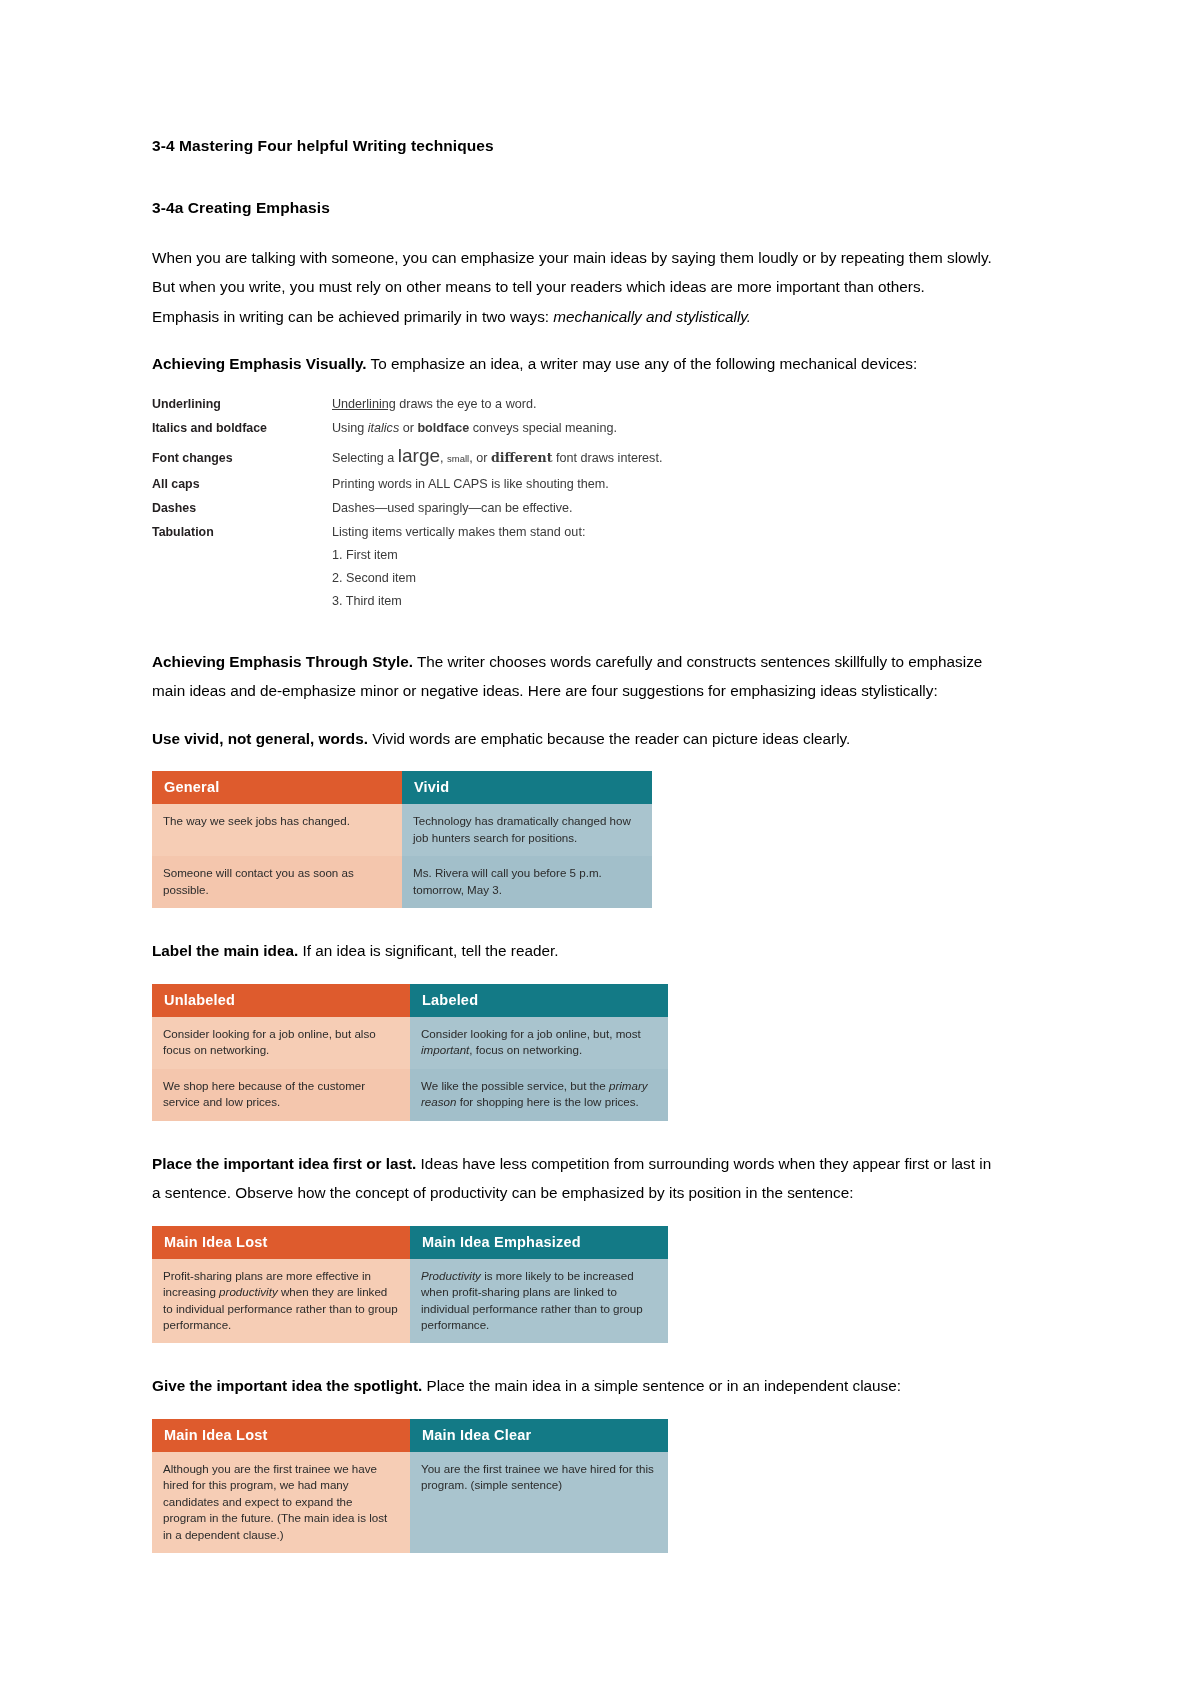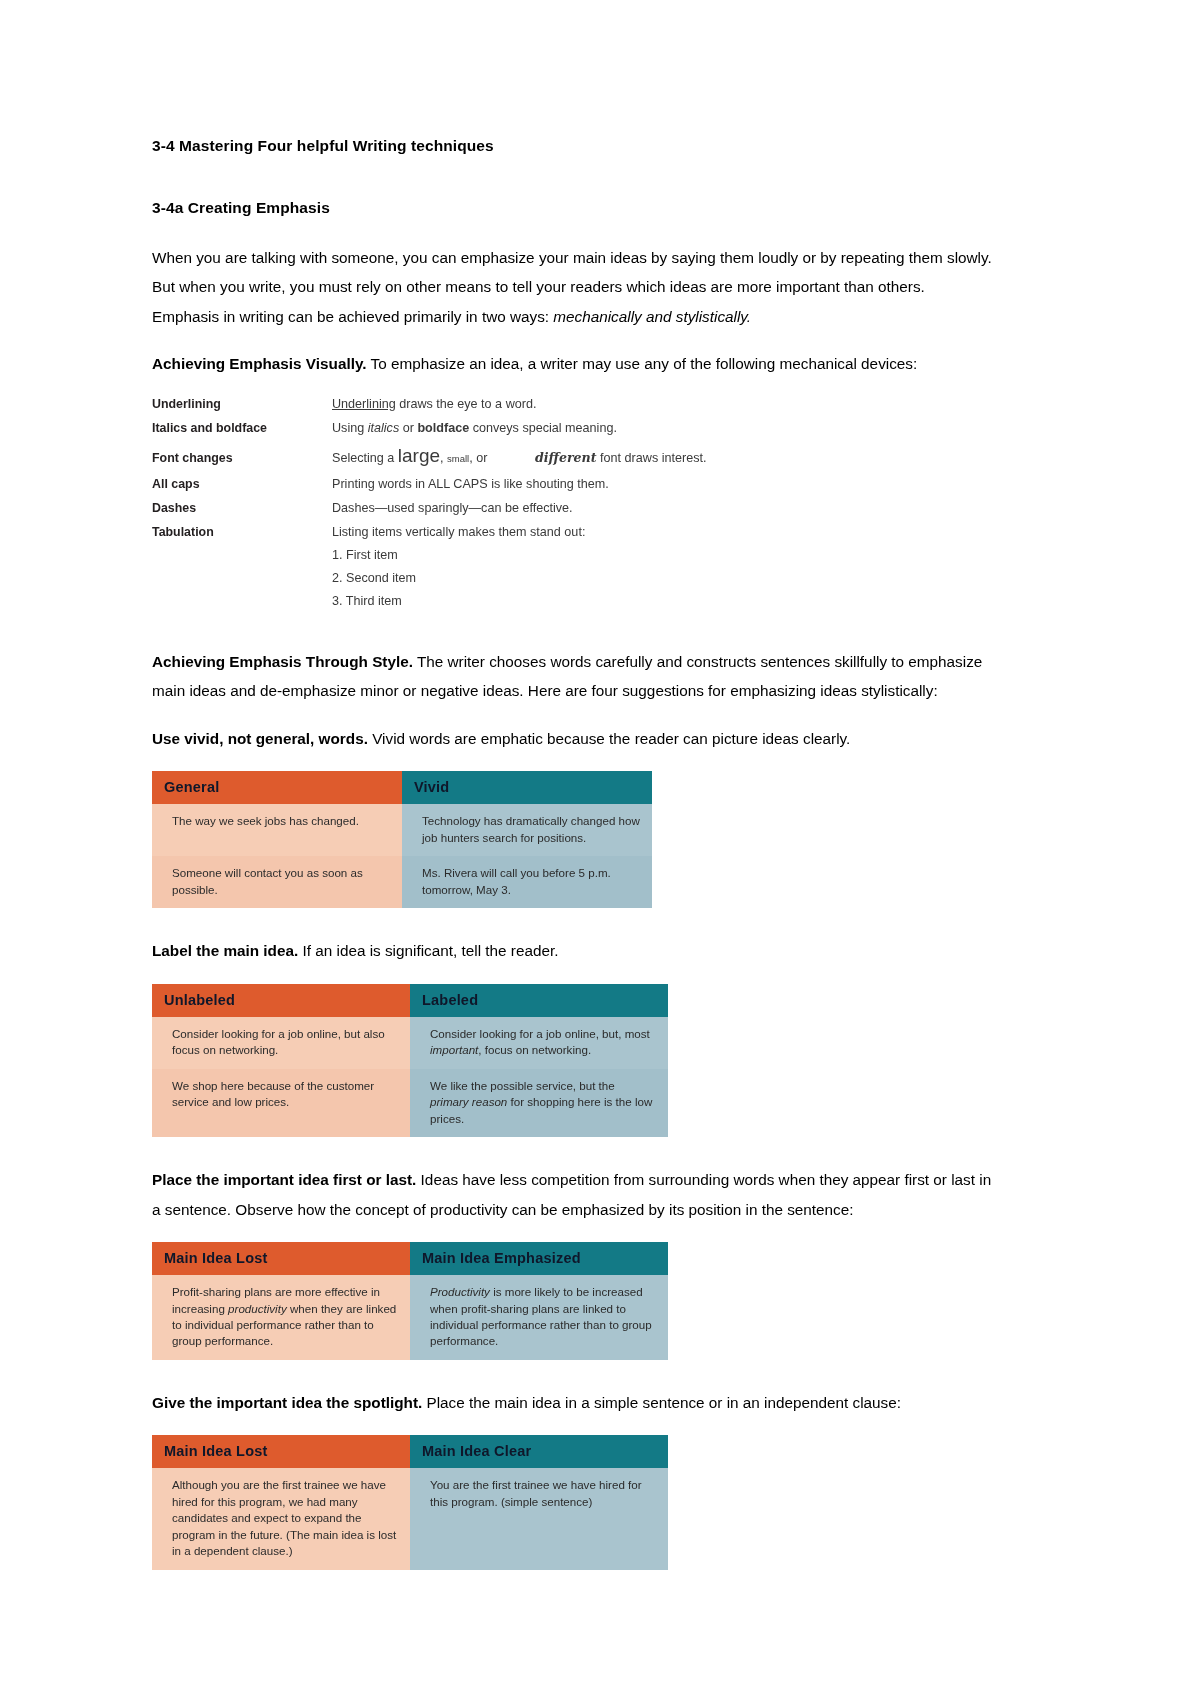--- a/index.html
+++ b/index.html
@@ -68,21 +68,21 @@
   .device-def {
     flex: 1;
     color: #3a3a3a;
     font-size: 12.6px;
   }
   .device-def .u { text-decoration: underline; }
   .device-def .b { font-weight: bold; }
   .device-def .i { font-style: italic; margin-top: 48px; }
   .device-def .big { font-size: 19px; }
   .device-def .small { font-size: 9.5px; }
-  .device-def .script { font-style: italic; font-weight: bold; font-family: "DejaVu Serif", serif; margin-left: 44px; }
+  .device-def .script { font-weight: bold; font-family: "DejaVu Serif", serif; }
   .device-list {
     margin: 9px 0 0 0;
     padding: 0;
     list-style: none;
   }
   .device-list li {
     margin-bottom: 9px;
     font-size: 12.6px;
     color: #3a3a3a;
   }
@@ -91,31 +91,31 @@
   .cmp-table {
     border-collapse: collapse;
     margin: 10px 0 28px 0;
     table-layout: fixed;
   }
   .cmp-table.w-narrow { width: 500px; }
   .cmp-table.w-wide   { width: 516px; }
   .cmp-table th {
     font-size: 14.5px;
     font-weight: bold;
-    color: #0f172a;
+    color: #ffffff;
     text-align: left;
     padding: 8px 12px 9px 12px;
     letter-spacing: 0.2px;
   }
   .cmp-table th.h-left  { background: #de5b2d; }
   .cmp-table th.h-right { background: #137a86; }
   .cmp-table td {
     font-size: 11.6px;
     line-height: 1.42;
-    padding: 9px 12px 10px 20px;
+    padding: 9px 12px 10px 11px;
     vertical-align: top;
     color: #2b2b2b;
   }
   .cmp-table td.c-left  { background: #f6cdb5; }
   .cmp-table td.c-right { background: #a9c4ce; }
   .cmp-table td .i { font-style: italic; }
   .cmp-table tr.alt td.c-left  { background: #f4c6ad; }
   .cmp-table tr.alt td.c-right { background: #a2bfca; }
 </style>
 </head>

